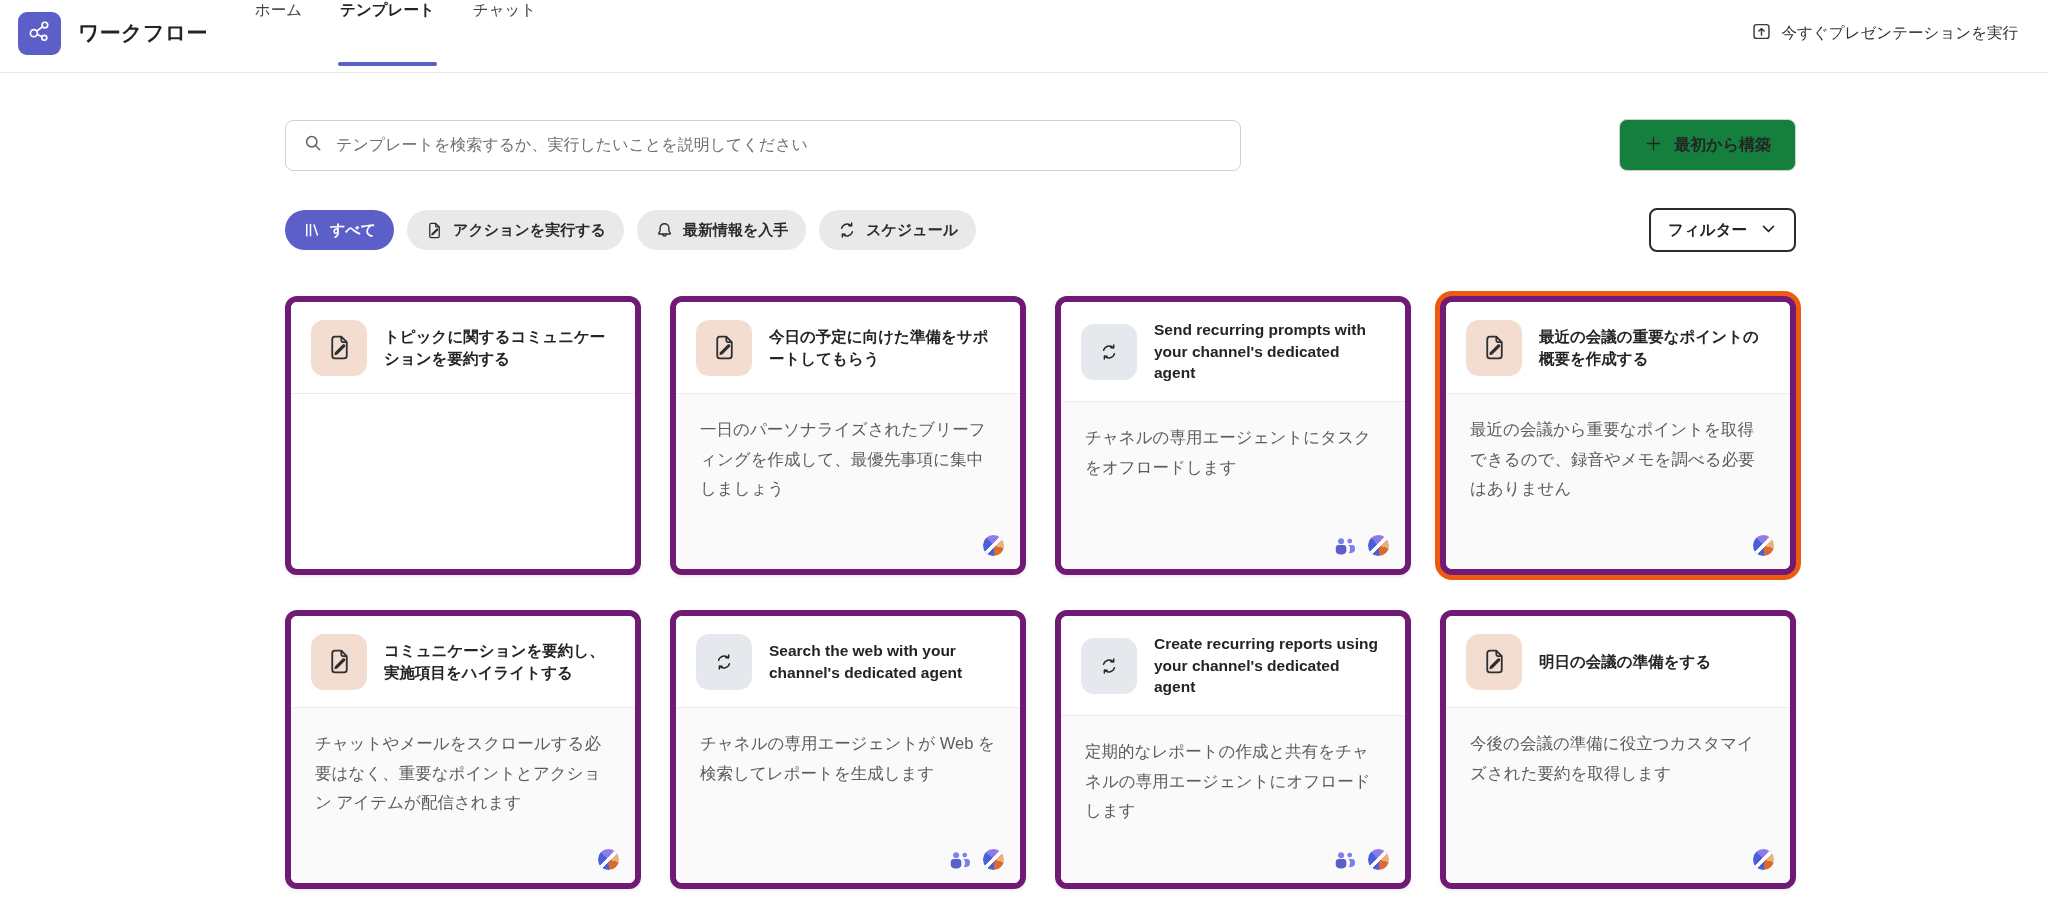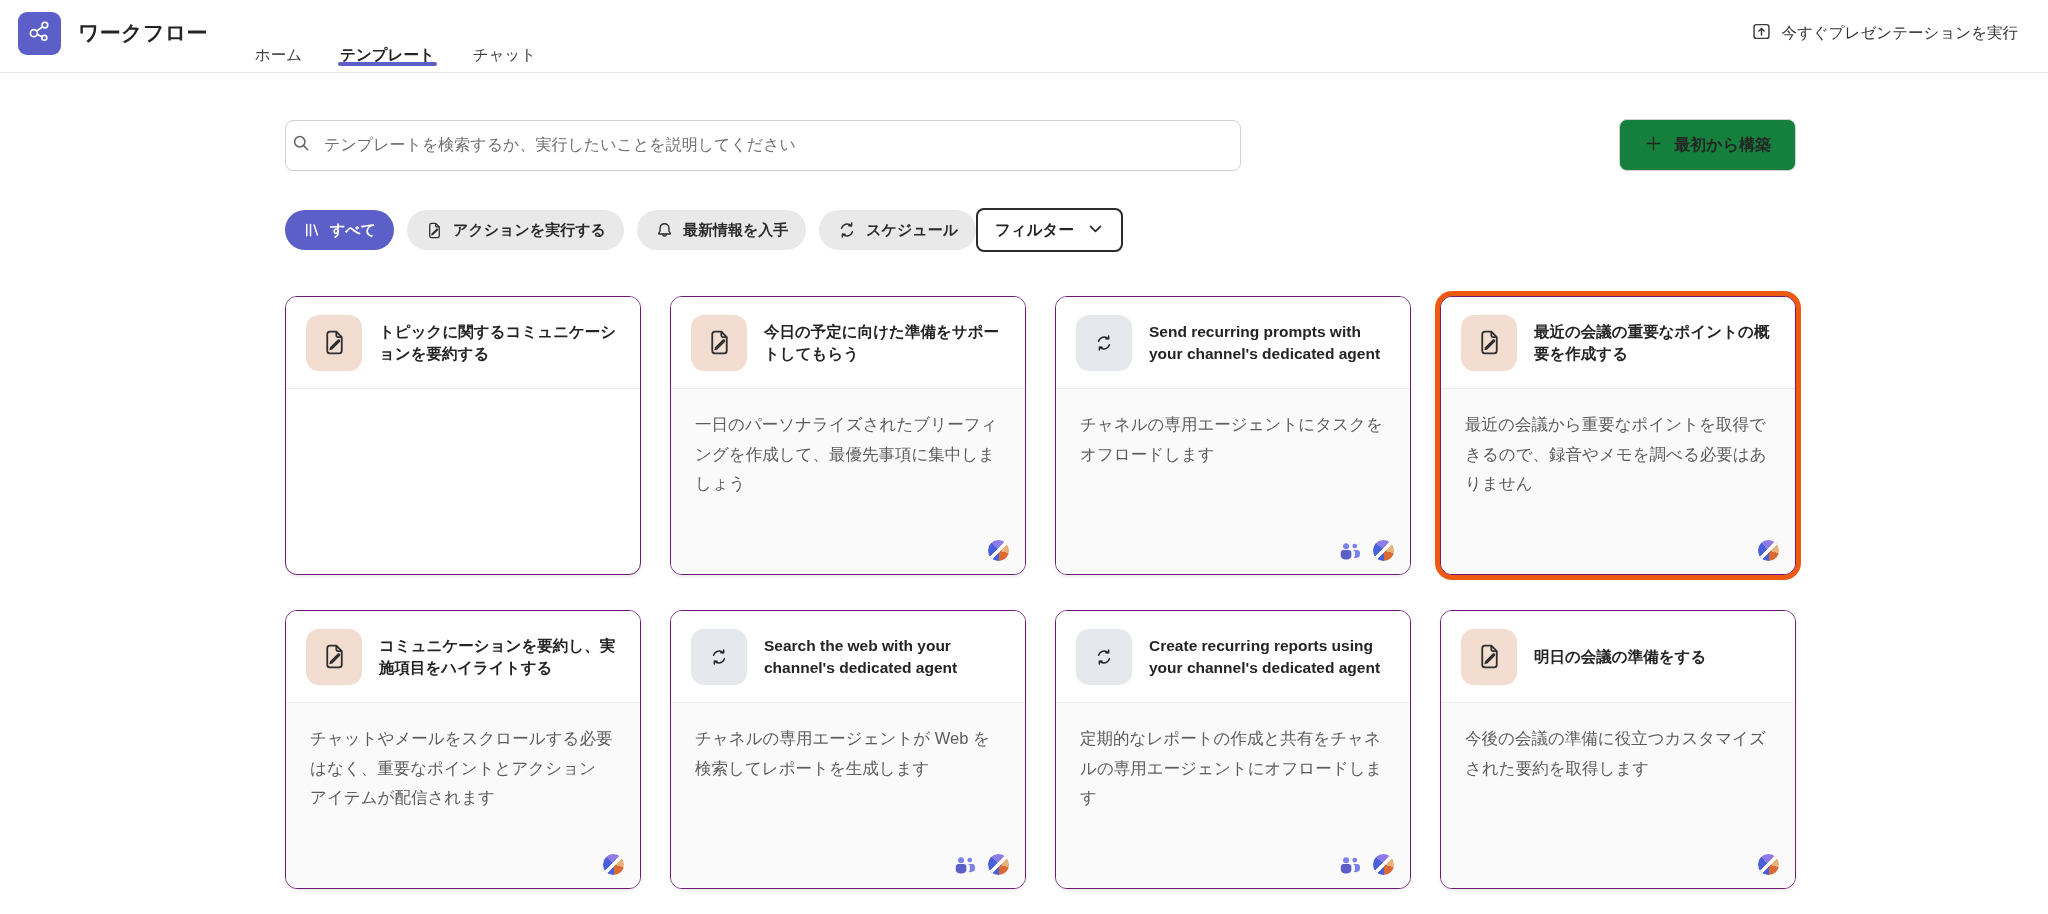--- a/index.html
+++ b/index.html
@@ -24,21 +24,21 @@
     border-radius: 9px;
     display: flex; align-items: center; justify-content: center;
     flex: none;
   }
   .app-title { font-size: 21px; font-weight: bold; margin-left: 17px; letter-spacing: .3px; }
   .nav { display: flex; margin-left: 28px; height: 100%; }
   .nav-item {
     position: relative;
     font-size: 15.5px; color: #424242;
     margin: 0 19px;
-    display: flex; align-items: flex-end;
+    display: flex; align-items: flex-start;
     cursor: pointer; white-space: nowrap;
   }
   .nav-item.active { font-weight: bold; color: #242424; }
   .nav-item.active::after {
     content: ""; position: absolute; left: -2px; right: -2px; bottom: 0;
     height: 4px; border-radius: 2px; background: #5b5fc7;
   }
   .header-action {
     margin-left: auto;
     display: flex; align-items: center; gap: 10px;
@@ -46,37 +46,37 @@
     cursor: pointer; white-space: nowrap;
   }
   
   .content { width: 1511px; margin-left: 285px; }
   
   .search-row { display: flex; justify-content: space-between; align-items: center; margin-top: 46px; }
   .search-box {
     width: 956px; height: 51px;
     border: 1px solid #d1d1d1; border-radius: 8px;
     display: flex; align-items: center; gap: 13px;
-    padding: 0 5px; background: #fff;
+    padding: 0 17px; background: #fff;
   }
   .search-box input {
     flex: 1; border: none; outline: none;
     font-size: 16px; color: #242424; background: transparent;
     font-family: inherit;
   }
   .search-box input::placeholder { color: #707070; }
   .build-btn {
     height: 52px; padding: 0 24px;
     border: 1px solid #d1d1d1; border-radius: 8px; background: #15803d;
     display: flex; align-items: center; gap: 11px;
     font-size: 16px; font-weight: 600; color: #242424;
     cursor: pointer; font-family: inherit;
   }
   
-  .pills-row { display: flex; align-items: center; margin-top: 37px; }
+  .pills-row { display: flex; justify-content: space-between; align-items: center; margin-top: 37px; }
   .pills { display: flex; gap: 13px; }
   .pill {
     height: 40px; border-radius: 20px;
     background: #e9e9e9; color: #2b2b2b;
     display: flex; align-items: center; gap: 9px;
     padding: 0 18px; font-size: 15px; font-weight: 600;
     cursor: pointer; white-space: nowrap;
   }
   .pill.selected { background: #5b5fc7; color: #ffffff; }
   .pill svg { flex: none; }
@@ -90,21 +90,21 @@
   
   .cards {
     margin-top: 44px;
     display: grid;
     grid-template-columns: repeat(4, 1fr);
     column-gap: 29px; row-gap: 35px;
   }
   .card {
     height: 279px;
     background: #fff;
-    border: 1px solid #701a75;
+    border: 6px solid #701a75;
     border-radius: 12px;
     box-shadow: 0 1.6px 3.6px rgba(0,0,0,.08);
     display: flex; flex-direction: column;
     overflow: hidden; cursor: pointer;
   }
   .card.highlighted { box-shadow: 0 0 0 5px #ed5a10; }
   .card-header {
     display: flex; align-items: center; gap: 17px;
     padding: 17px 20px;
     min-height: 92px;

